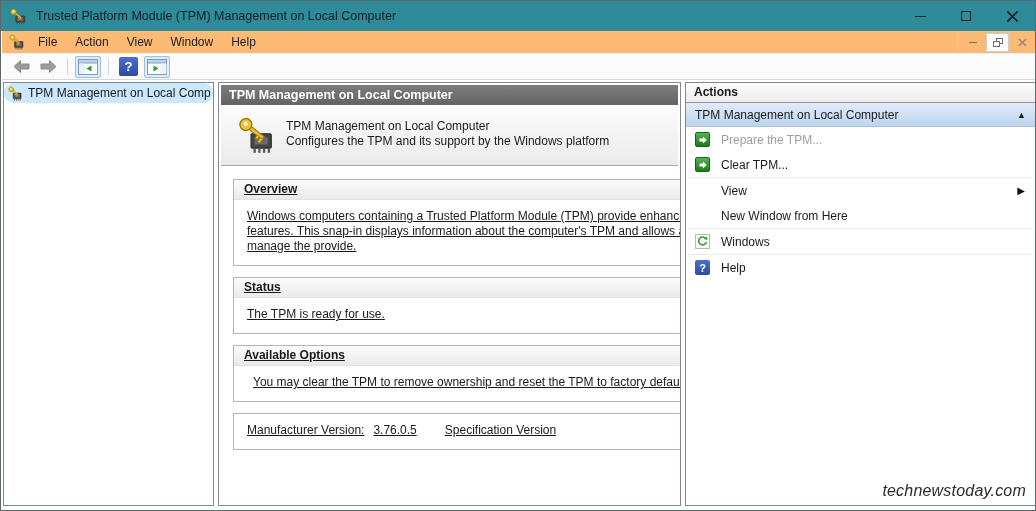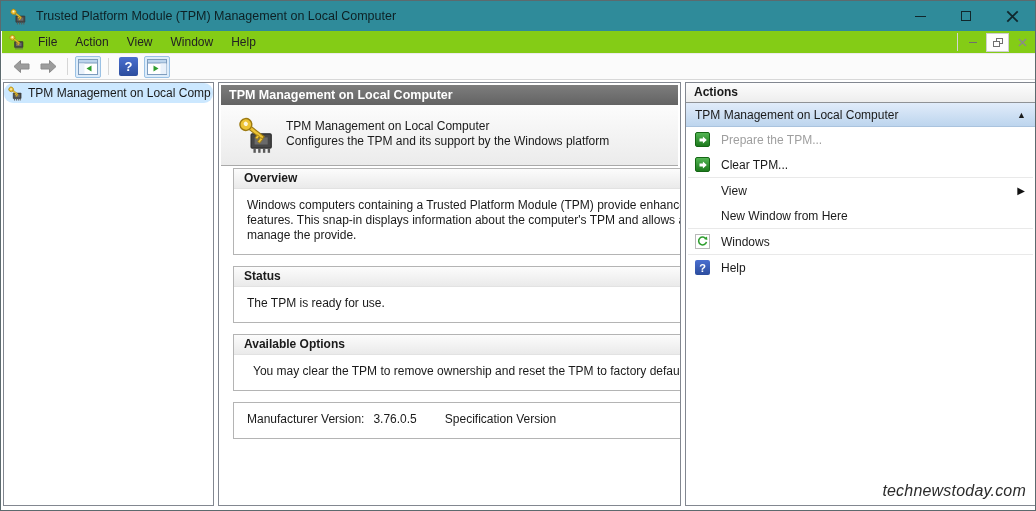--- a/index.html
+++ b/index.html
@@ -11,21 +11,21 @@
   }
   
   .titlebar{position:absolute;left:0;top:0;width:100%;height:30px;background:#2f8b9a;
     display:flex;align-items:center;padding-left:9px;}
   .titlebar .app-icon{width:17px;height:17px;margin-right:9px;flex:0 0 auto;}
   .titlebar .title{flex:1;font-size:12.5px;color:#0d2024;white-space:nowrap;overflow:hidden;}
   .caption-btn{width:46px;height:30px;display:flex;align-items:center;justify-content:center;}
   .min-glyph{width:11px;height:0;border-top:1.6px solid #10272c;display:block;}
   .max-glyph{width:10px;height:10px;border:1.4px solid #10272c;display:block;}
   
-  .menubar{position:absolute;left:1px;top:30px;width:1034px;height:23px;background:#84cc16;
+  .menubar{position:absolute;left:1px;top:30px;width:1034px;height:23px;background:#fdba74;
     display:flex;align-items:center;border-bottom:1px solid #ececec;padding-left:5px;}
   .menubar .app-icon{width:16px;height:16px;margin:0 4px 0 2px;}
   .menu-item{padding:0 9px;height:23px;line-height:23px;color:#222;}
   .menubar .spacer{flex:1;}
   .mdi-sep{width:1px;height:18px;background:#d3d3d3;margin:0 3px;}
   .mdi-btn{width:23px;height:19px;display:flex;align-items:center;justify-content:center;margin-right:2px;}
   .mdi-btn.boxed{border:1px solid #cfcfcf;background:#fdfdfd;}
   .mdi-min{width:8px;height:0;border-top:1.4px solid #6f6f6f;display:block;}
   .restore-glyph{position:relative;width:10px;height:9px;display:block;}
   .restore-glyph i{position:absolute;display:block;border:1px solid #6f6f6f;}
@@ -47,21 +47,21 @@
   .tree-panel{left:1px;width:211px;overflow:hidden;}
   .tree-row{height:20px;display:flex;align-items:center;background:#cce8ff;padding-left:4px;gap:5px;white-space:nowrap;overflow:hidden;border-radius:9px;}
   .tree-row .node-icon{width:15px;height:15px;flex:0 0 auto;}
   .center-panel{left:216px;width:463px;overflow:hidden;padding:2px;}
   .center-header{height:20px;line-height:20px;background:linear-gradient(#7d7d7d,#636363);
     color:#fff;font-weight:bold;font-size:12.5px;padding:0 8px;white-space:nowrap;overflow:hidden;}
   .banner{position:relative;height:61px;background:linear-gradient(#fcfcfc,#ebebeb);
     border-bottom:1px solid #a9a9a9;}
   .banner .banner-icon{position:absolute;left:17px;top:11px;width:38px;height:38px;}
   .banner .banner-text{position:absolute;left:65px;top:14px;line-height:15px;}
-  .center-content{padding:2px 0 0 12px;}
+  .center-content{padding:13px 0 0 12px;text-decoration:underline;}
   .section{width:525px;border:1px solid #b4b4b4;margin-bottom:11px;background:#fff;}
   .section-header{padding:2px 10px 3px 10px;font-weight:bold;background:linear-gradient(#fcfcfc,#eaeaea);
     border-bottom:1px solid #e2e2e2;}
   .section-body{padding:9px 10px 11px 13px;line-height:15px;white-space:nowrap;overflow:hidden;}
   .fields-row{display:flex;gap:28px;white-space:nowrap;}
   .field{display:flex;gap:9px;}
   
   .actions-panel{left:683px;width:351px;overflow:hidden;}
   .actions-header{height:20px;line-height:19px;padding:0 8px;font-weight:bold;
     background:linear-gradient(#fdfdfd,#ededed);border-bottom:1px solid #8f9296;}

